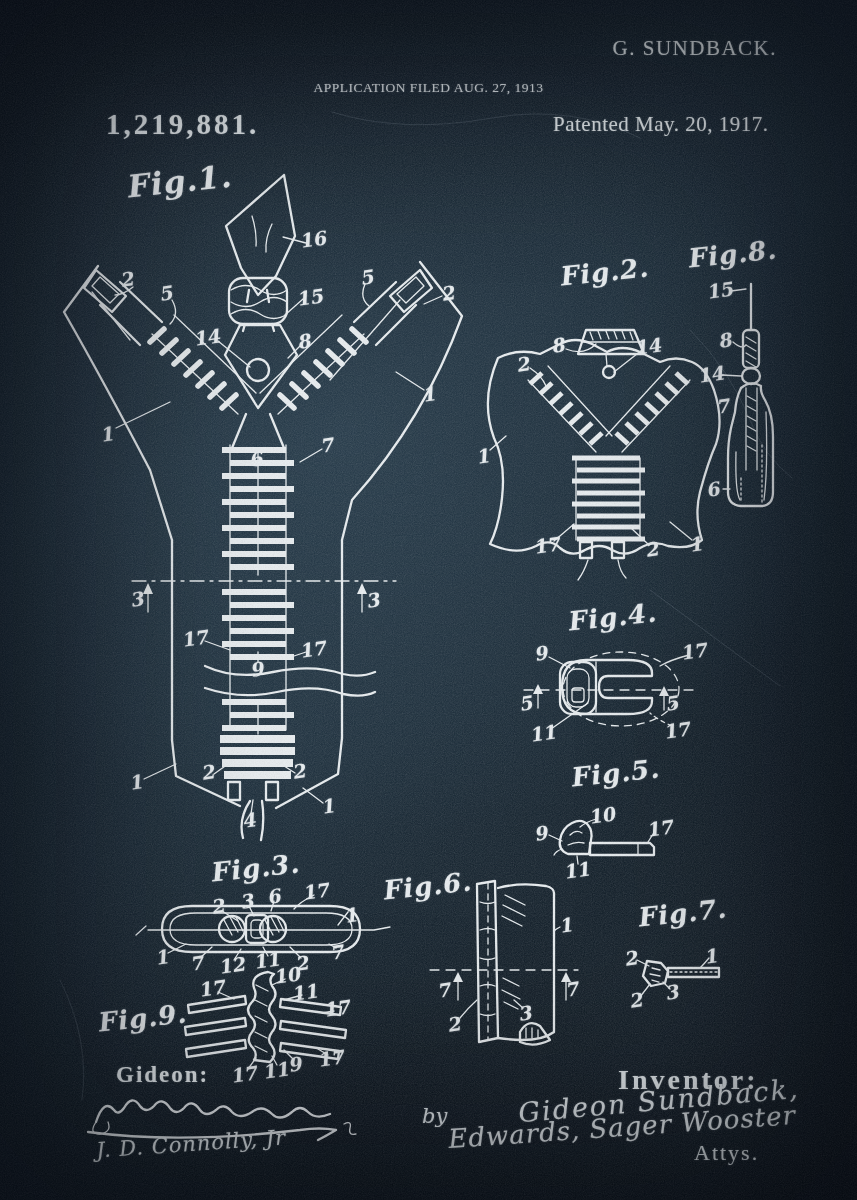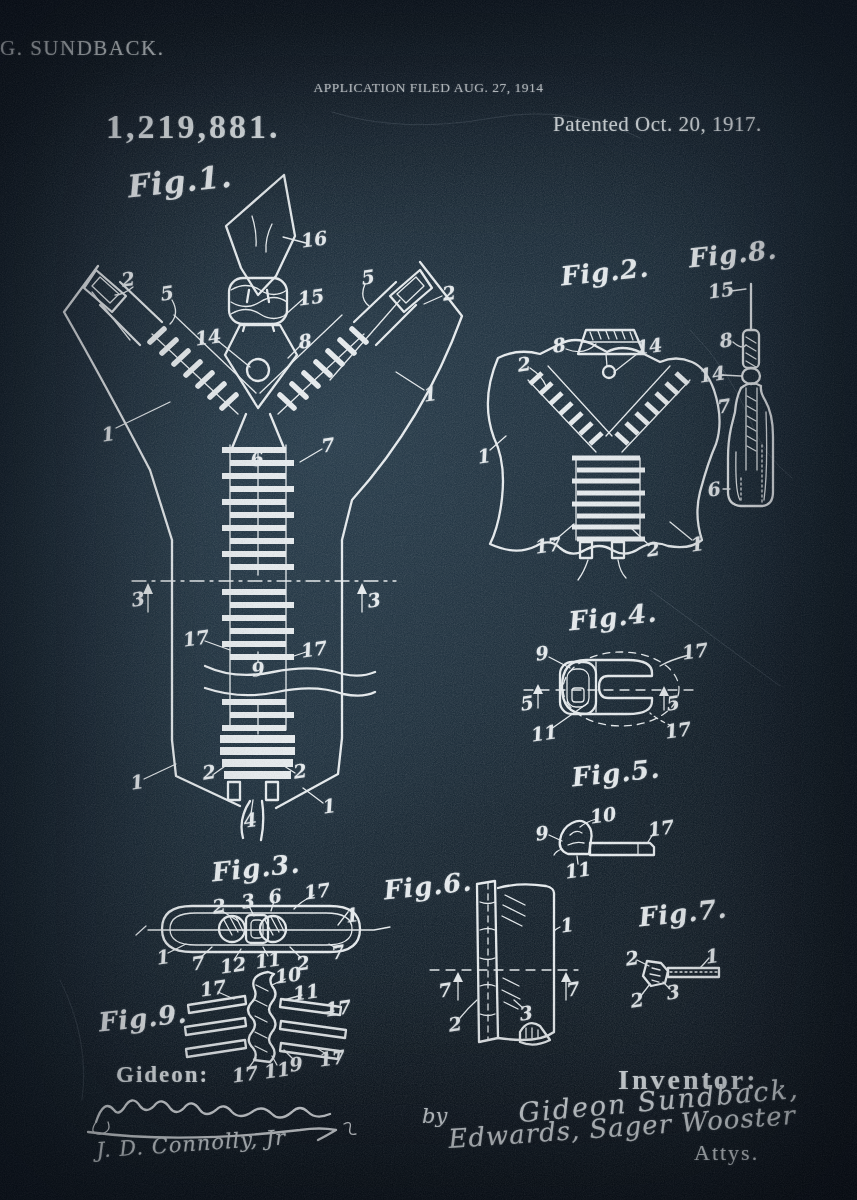--- a/index.html
+++ b/index.html
@@ -17,24 +17,24 @@
   .ink-stroke path,.ink-stroke rect,.ink-stroke circle,.ink-stroke ellipse,.ink-stroke line{
     stroke:#e9eef1;fill:none;stroke-width:2.3;stroke-linecap:round;stroke-linejoin:round;}
   .ink-stroke .thin{stroke-width:1.3;}
   .ink-stroke .bars{stroke-width:6;stroke-linecap:butt;}
   .ink-stroke .bars2{stroke-width:5;stroke-linecap:butt;}
   .ink-stroke .teeth{stroke-width:5.5;}
   .ink-stroke .block{stroke-width:8;stroke-linecap:butt;}
   .ink-stroke .fillink{fill:#e9eef1;stroke:none;}
   .ink-stroke .faint{stroke:#94a6b0;stroke-width:1;opacity:.22;}
   .txt{position:absolute;color:#e6edf0;text-shadow:0 0 2px rgba(225,238,244,.35);z-index:4;white-space:nowrap;}
-  #hdr-name{position:absolute;left:0;top:36px;width:777px;text-align:left;font-size:21px;letter-spacing:1.5px;}
+  #hdr-name{position:absolute;left:0;top:36px;width:777px;text-align:right;font-size:21px;letter-spacing:1.5px;}
   #hdr-title{position:absolute;left:0;top:61px;width:857px;text-align:center;font-size:15.5px;letter-spacing:1px;}
   #hdr-app{position:absolute;left:0;top:80px;width:857px;text-align:center;font-size:13.5px;letter-spacing:.5px;}
-  #patent-number{left:106px;top:108px;font-size:34px;font-weight:bold;letter-spacing:3px;}
+  #patent-number{left:106px;top:108px;font-size:29px;font-weight:bold;letter-spacing:3px;}
   #patented-line{left:553px;top:112px;font-size:21px;letter-spacing:.5px;}
   .fig-label{position:absolute;transform:translate(-50%,-50%) rotate(-6deg);
     font-family:"DejaVu Serif",serif;font-style:italic;font-weight:700;font-size:26px;
     color:#e9eef1;text-shadow:0 0 2px rgba(225,238,244,.4);z-index:4;white-space:nowrap;letter-spacing:1px;}
   #fl-fig1{font-size:31px;}
   .ref{position:absolute;transform:translate(-50%,-50%) rotate(-8deg);
     font-family:"DejaVu Serif",serif;font-style:italic;font-weight:700;font-size:19px;
     color:#e9eef1;text-shadow:0 0 2px rgba(225,238,244,.4);z-index:4;}
   #attest-label{left:116px;top:1062px;font-size:23px;font-weight:bold;letter-spacing:2px;}
   #attest-witness{left:96px;top:1132px;font-size:21px;font-style:italic;transform:rotate(-4deg);
@@ -46,23 +46,23 @@
   #attorneys-sig{left:448px;top:1112px;font-size:26px;font-style:italic;transform:rotate(-4deg);
     font-family:"DejaVu Serif",serif;letter-spacing:1px;}
   #attys-label{left:694px;top:1140px;font-size:22px;letter-spacing:2px;}
 </style>
 </head>
 <body>
 
 <div id="page">
 
   <div class="txt" id="hdr-name">G. SUNDBACK.</div>
-  <div class="txt" id="hdr-app">APPLICATION FILED AUG. 27, 1914</div>
+  <div class="txt" id="hdr-app">APPLICATION FILED AUG. 27, 1913</div>
   <div class="txt" id="patent-number">1,219,881.</div>
-  <div class="txt" id="patented-line">Patented Oct. 20, 1917.</div>
+  <div class="txt" id="patented-line">Patented May. 20, 1917.</div>
 
   <svg class="art ink-stroke" viewBox="0 0 857 1200">
 
     <g>
       <path class="faint" d="M332,112 q70,22 160,6 q80,-14 148,20"></path>
       <path class="faint" d="M690,330 q40,40 60,90 q14,36 42,58"></path>
       <path class="faint" d="M60,980 q30,60 22,120"></path>
       <path class="faint" d="M650,590 l130,96"></path>
     </g>
 

